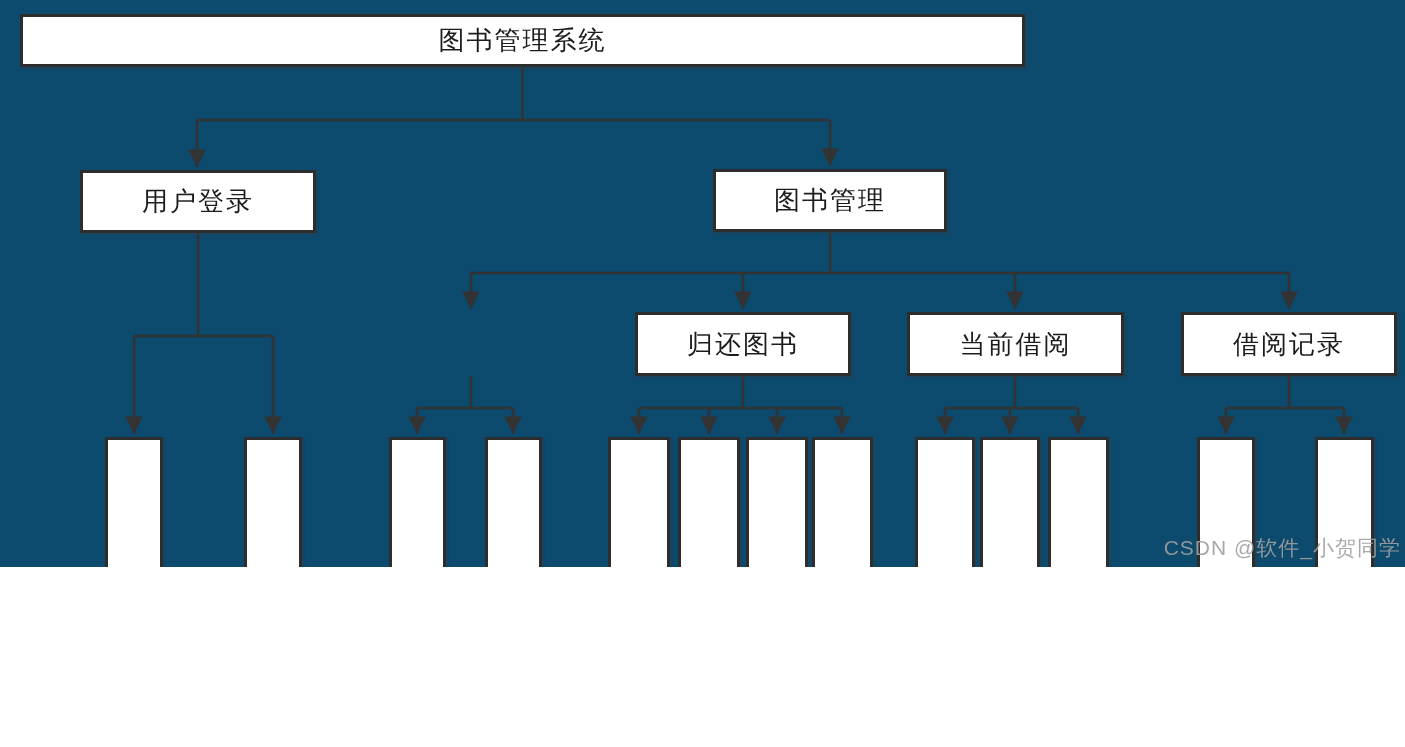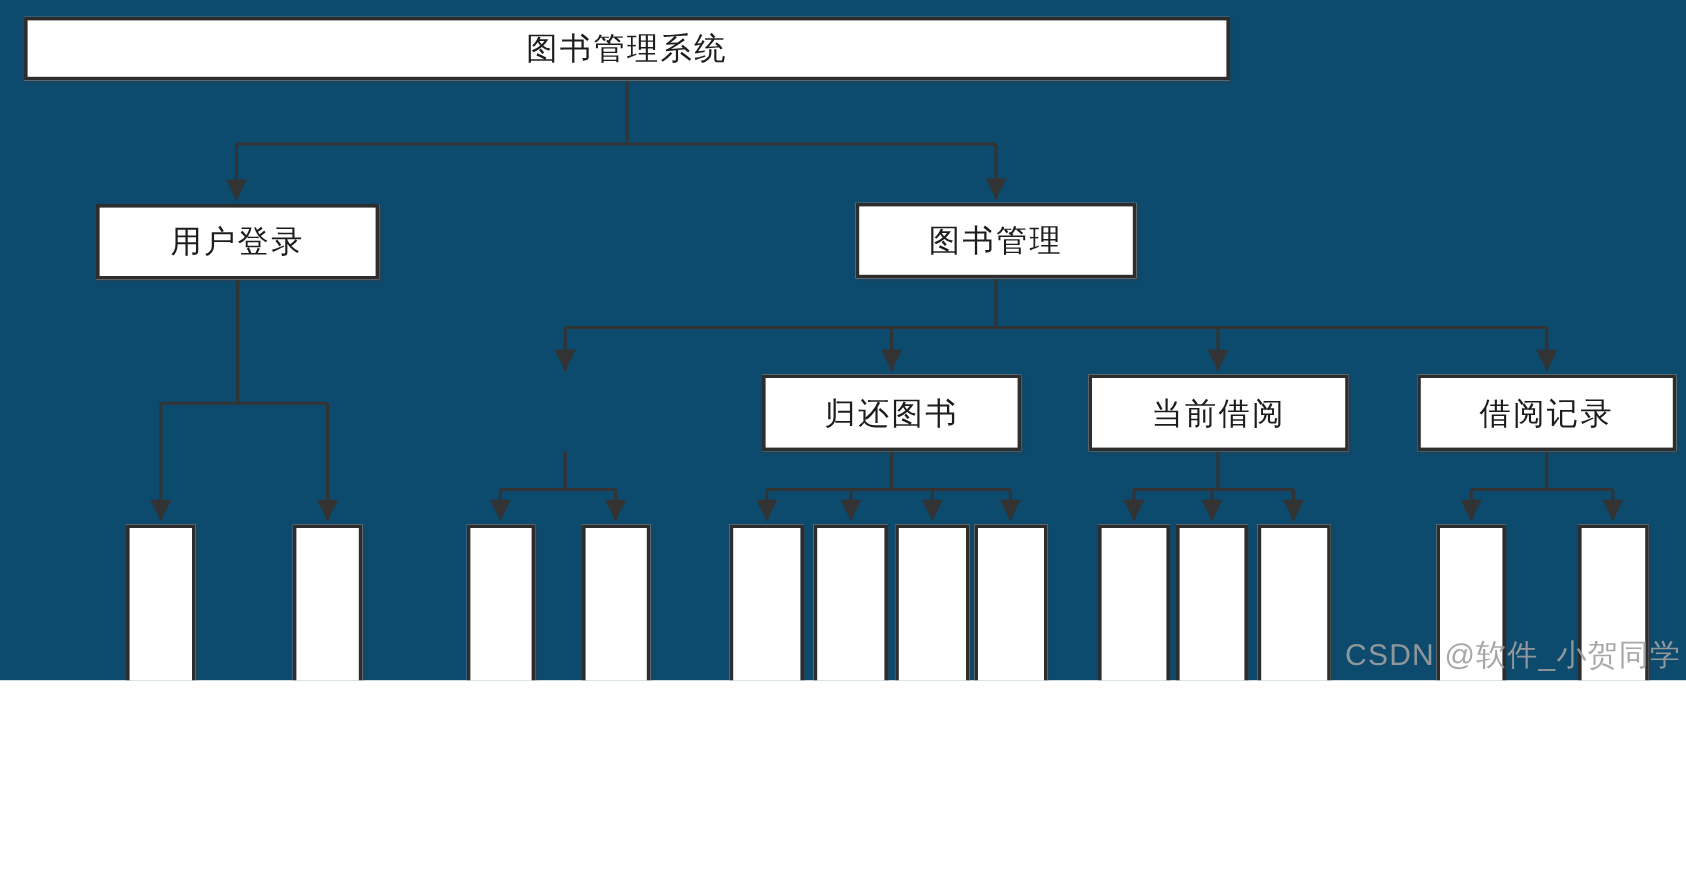--- a/index.html
+++ b/index.html
@@ -66,21 +66,21 @@
   .n-bb4 { left: 812px;  width: 61px; }
   .n-cb1 { left: 915px;  width: 60px; }
   .n-cb2 { left: 980px;  width: 60px; }
   .n-cb3 { left: 1048px; width: 61px; }
   .n-br1 { left: 1197px; width: 58px; }
   .n-br2 { left: 1315px; width: 59px; }
   .watermark {
     position: absolute;
     right: 4px;
     bottom: 5px;
-    font-size: 25px;
+    font-size: 21px;
     color: rgba(158,158,158,0.9);
     letter-spacing: 1px;
     z-index: 2;
     white-space: nowrap;
   }
 </style>
 </head>
 <body>
 
 <div class="canvas">

